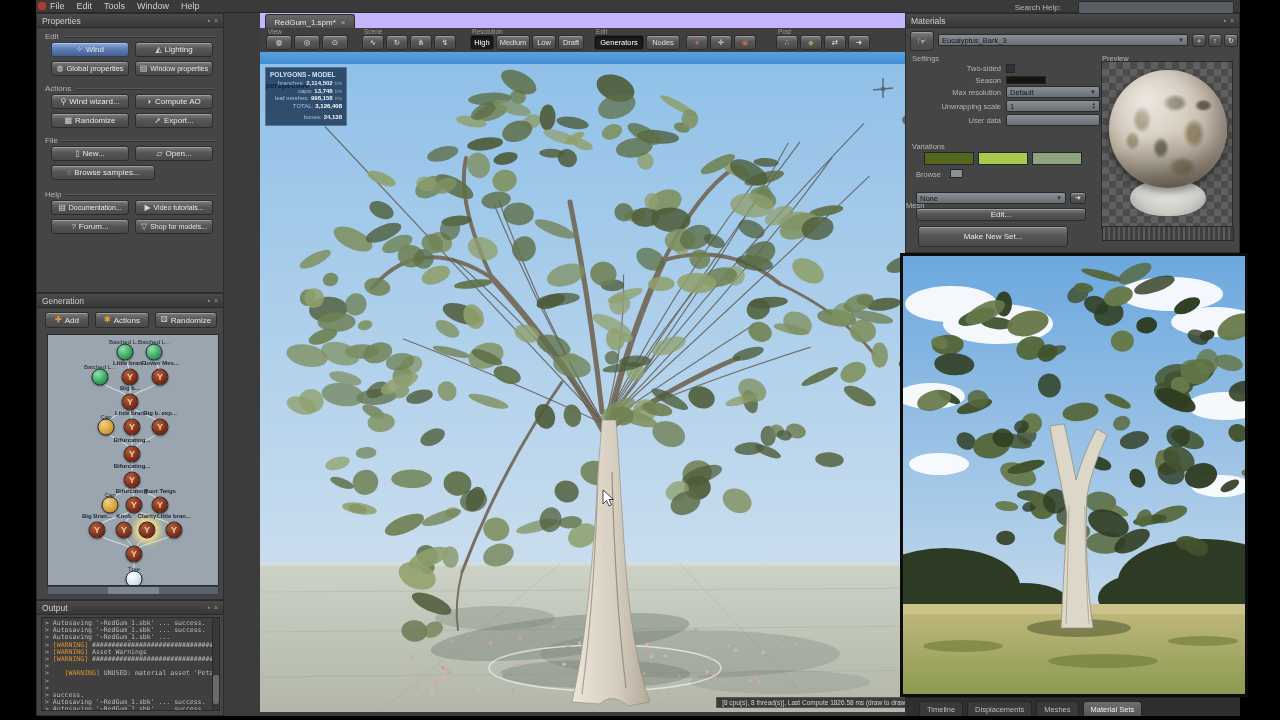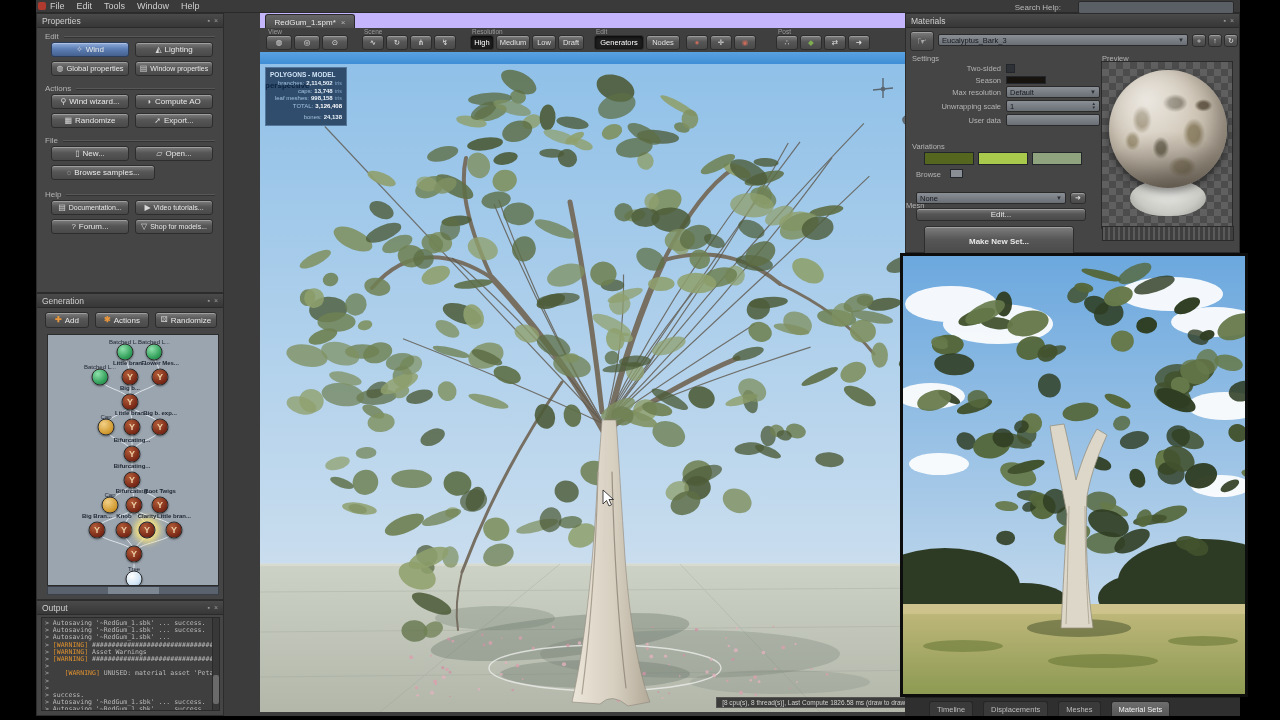--- a/index.html
+++ b/index.html
@@ -92,21 +92,21 @@
   .ribbed{background:repeating-linear-gradient(90deg,#5a5a5a 0 2px,#3f3f3f 2px 5px);border:1px solid #2a2a2a;}
   
   #photo{position:absolute;left:900px;top:253px;width:342px;height:438px;border:3px solid #0d0d0d;box-sizing:content-box;background:#7ab0e0;overflow:hidden;z-index:5;}
   #wm{position:absolute;right:8px;bottom:14px;display:flex;align-items:center;gap:8px;}
   #wm .wtxt{text-align:right;}
   #wm .l1{font-size:42px;font-weight:bold;letter-spacing:-2px;color:rgba(245,245,245,.82);line-height:36px;text-shadow:0 1px 2px rgba(0,0,0,.25);}
   #wm .l2{font-size:25px;letter-spacing:3px;color:rgba(238,238,238,.78);line-height:24px;}
   #wmlogo{position:relative;width:56px;height:56px;background:rgba(110,110,110,.55);border-radius:10px;}
   #wmlogo .leaf{position:absolute;width:23px;height:23px;background:rgba(240,240,240,.85);border-radius:0 100% 14% 100%;}
   
-  #btabs{position:absolute;left:869px;top:697px;width:335px;height:19px;background:#2f2f2f;border-top:1px solid #202020;display:flex;align-items:flex-end;gap:10px;padding-left:24px;box-sizing:border-box;}
+  #btabs{position:absolute;left:869px;top:697px;width:335px;height:19px;background:#2f2f2f;border-top:1px solid #202020;display:flex;align-items:flex-end;gap:4px;padding-left:14px;box-sizing:border-box;}
   #btabs .bt{height:14px;padding:0 7px;font-size:7.5px;color:#bdbdbd;background:#3a3a3a;border:1px solid #262626;border-bottom:none;border-radius:3px 3px 0 0;display:flex;align-items:center;}
   #btabs .bt.sel{background:linear-gradient(#6e6e6e,#565656);color:#f2f2f2;}
   .cursor{position:absolute;z-index:9;}
 </style>
 </head>
 <body>
 
 <div id="stage">
 <div id="app">
 
@@ -840,21 +840,21 @@
 
     <span class="flbl" style="left:0;top:168px;margin-top:19px;">Mesh</span>
     <div class="field" style="left:10px;top:178px;width:150px;">
           <span>None</span>
           <span class="arr">▼</span>
         </div>
     <button class="btn" style="left:164px;top:178px;width:16px;height:12px;font-size:7px;">➜</button>
     <button class="btn" style="left:10px;top:194px;width:170px;height:13px;">
           <span>Edit...</span>
         </button>
-    <button class="btn" style="left:18px;top:212px;width:150px;height:30px;font-weight:bold;">
+    <button class="btn" style="left:12px;top:212px;width:150px;height:21px;">
           <span>Make New Set...</span>
         </button>
     <div class="ribbed" style="position:absolute;left:196px;top:212px;width:130px;height:13px;"></div>
   </div>
 
   <div class="abs" style="left:869px;top:253px;width:335px;height:29px;background:#454545;z-index:1;">
     <span class="flbl" style="left:6px;top:2px;">Color</span>
     <div class="swatch" style="left:6px;top:12px;width:52px;height:11px;background:#ffffff;"></div>
     <span class="flbl" style="left:66px;top:2px;">Opacity</span>
     <div class="field spinner" style="left:66px;top:11px;width:48px;">

